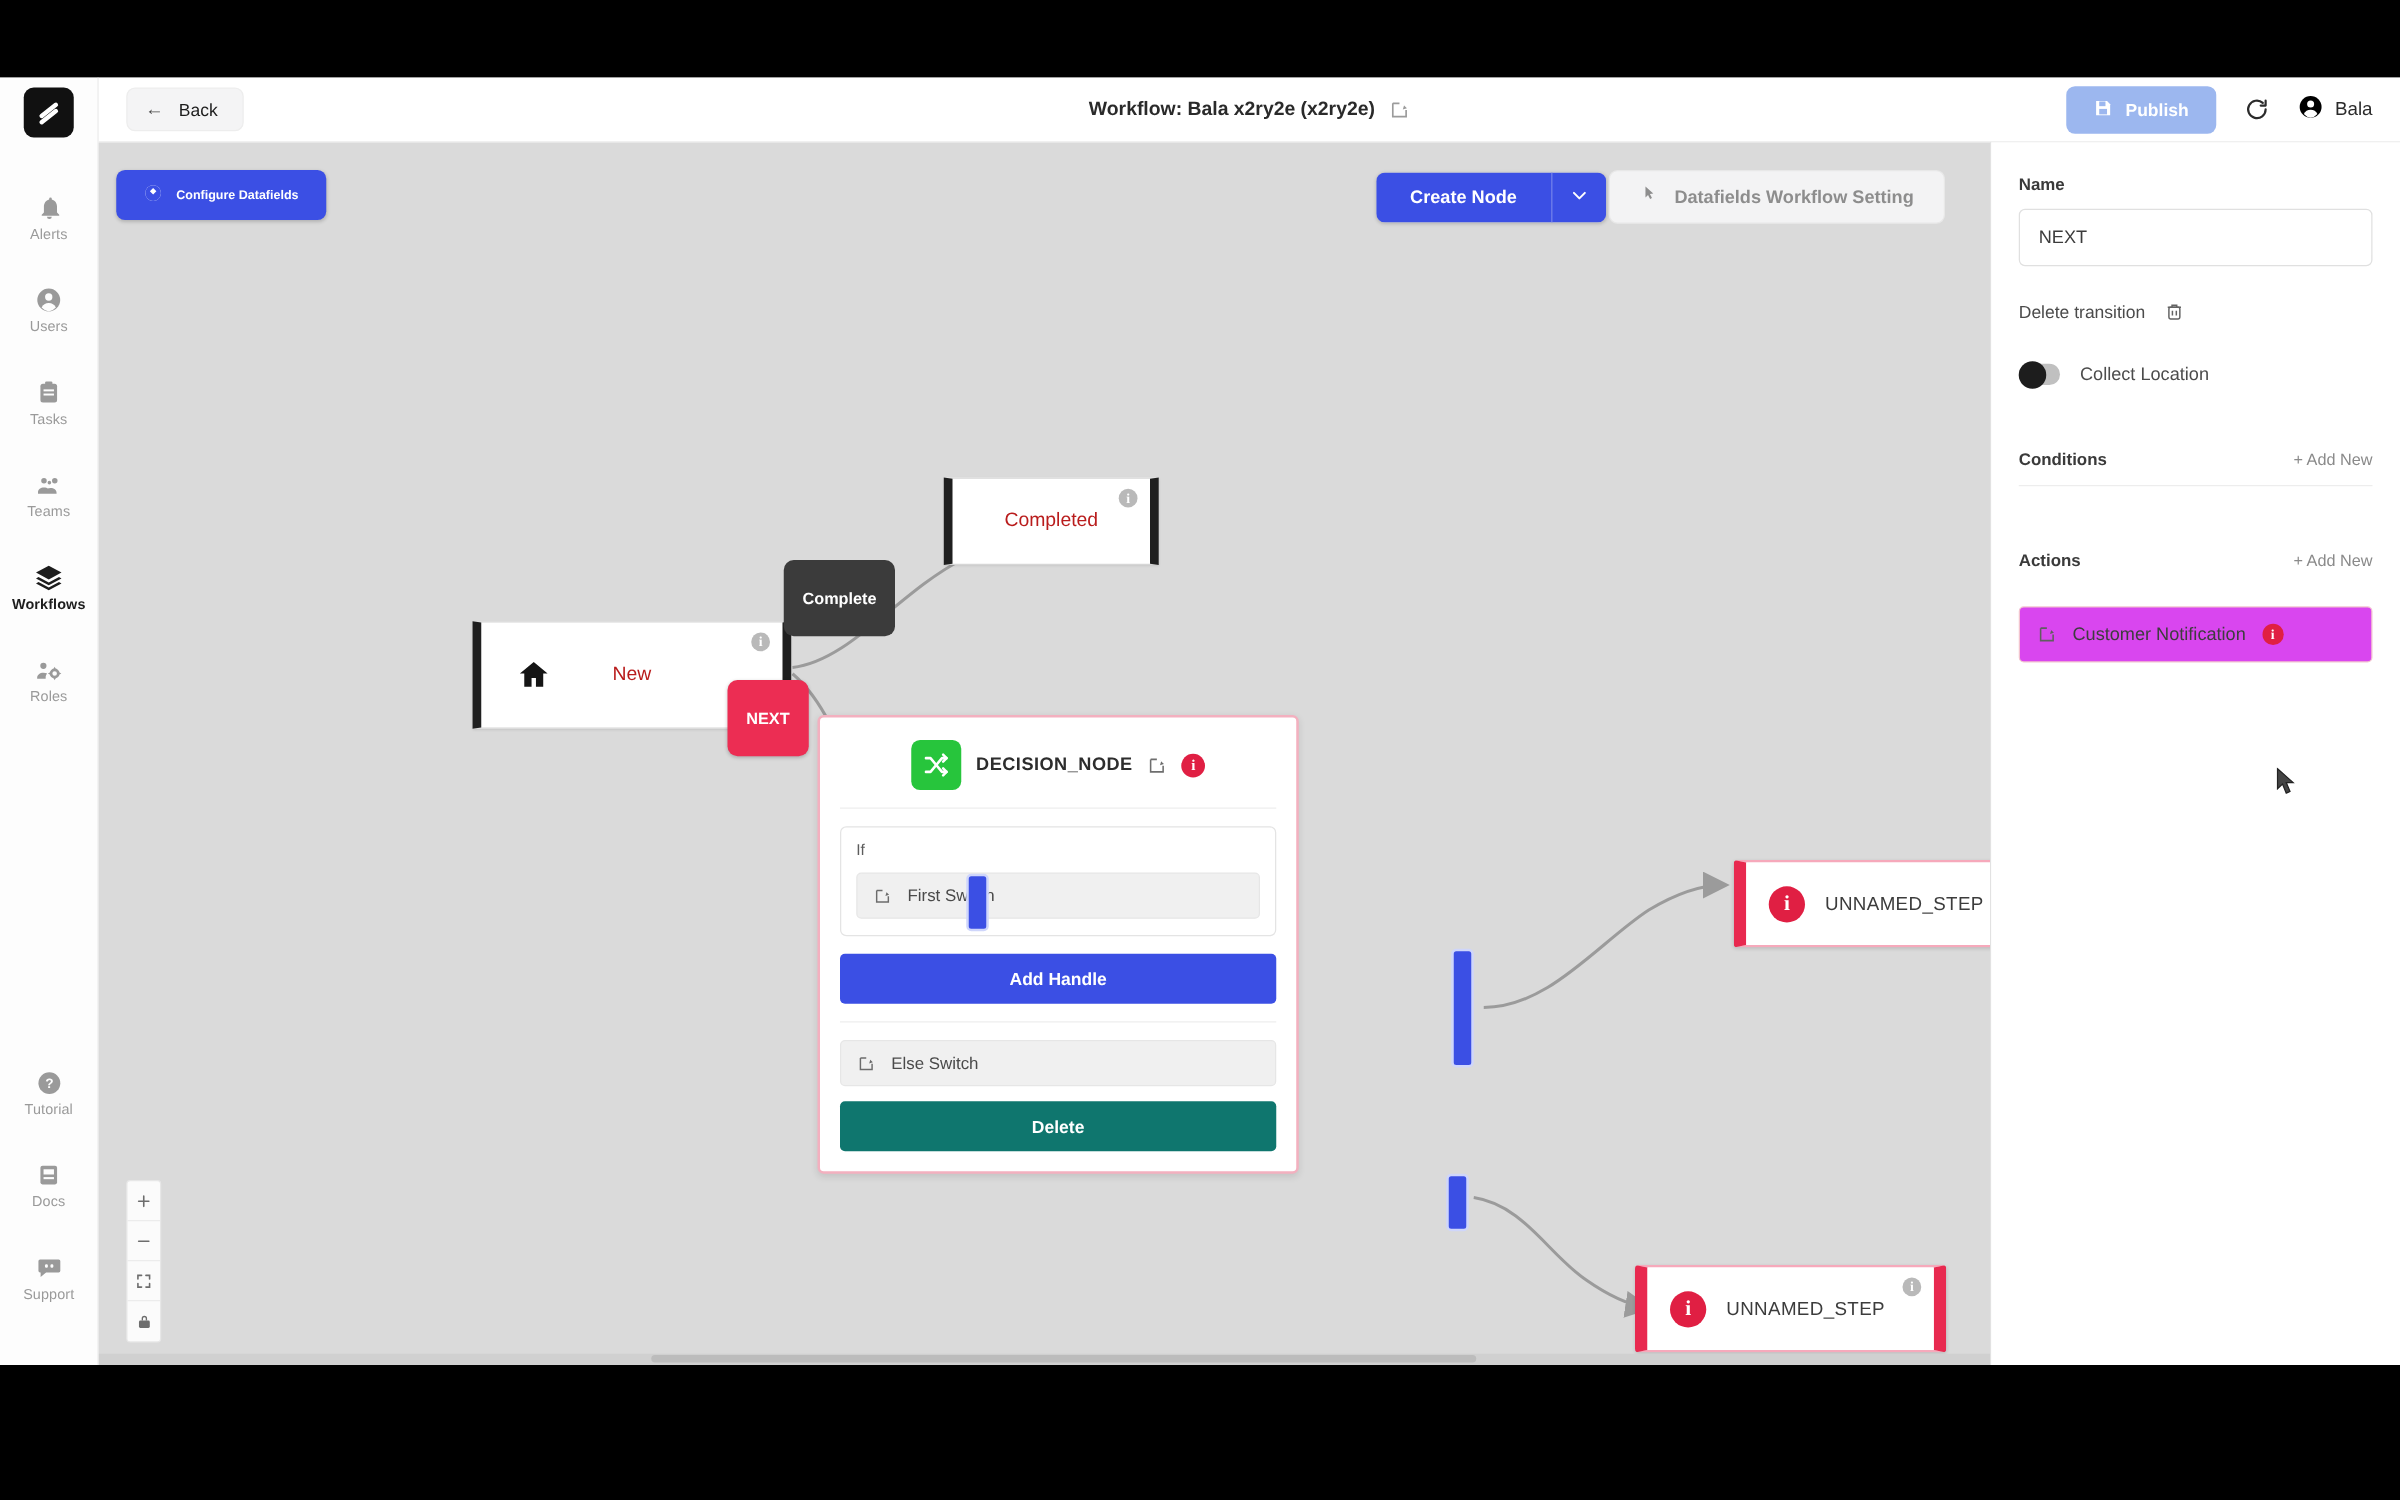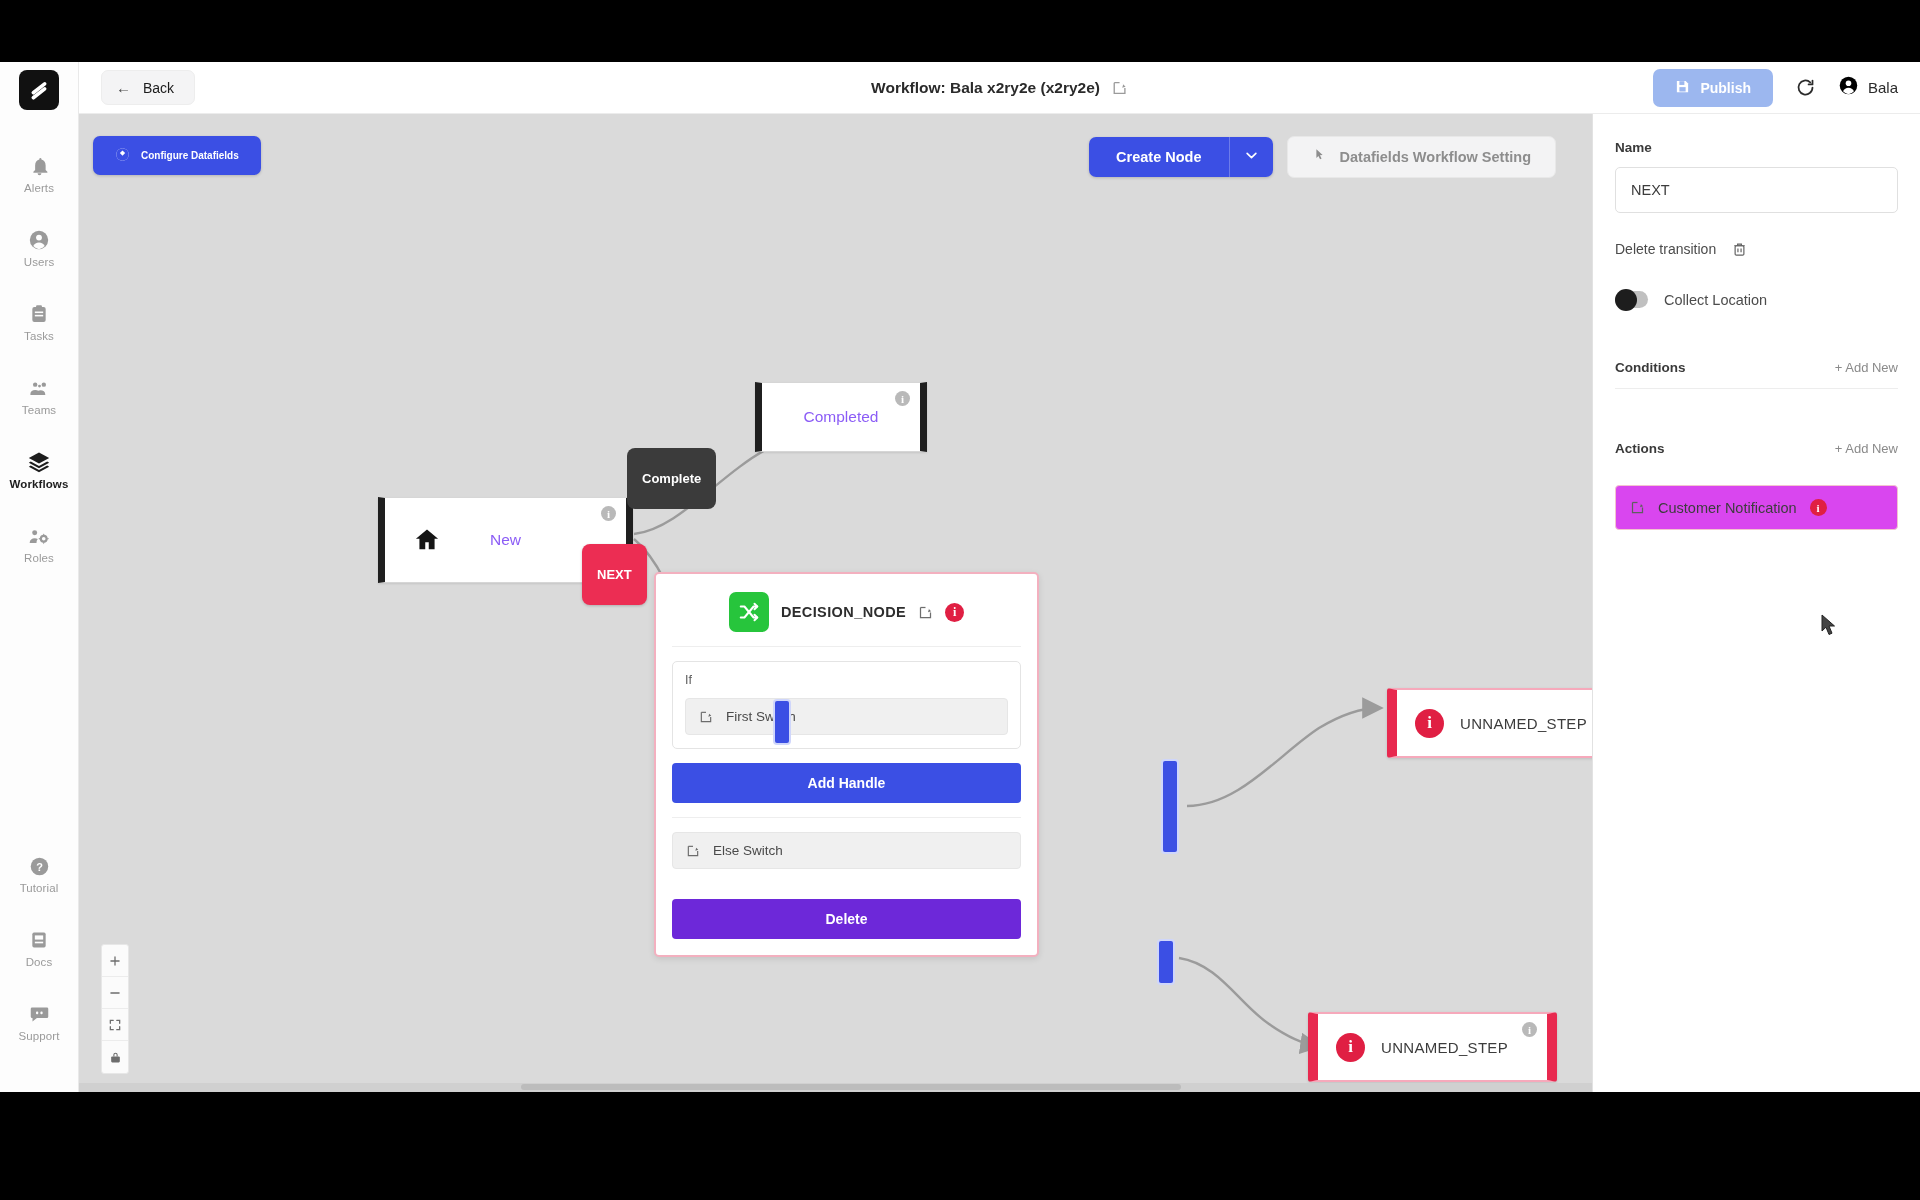--- a/index.html
+++ b/index.html
@@ -86,21 +86,21 @@
     position: absolute; left: 14px; top: 22px; z-index: 20;
   }
   .btn-datafields {
     display: flex; align-items: center; gap: 11px;
     background: #3b4fe4; color: #fff; border: none; border-radius: 7px;
     padding: 11px 22px; font-size: 10px; font-weight: 700; cursor: pointer;
     box-shadow: 0 1px 3px rgba(0,0,0,.18);
   }
   .canvas-toolbar-right {
     position: absolute; right: 36px; top: 22px; z-index: 20;
-    display: flex; align-items: center; gap: 14px;
+    display: flex; align-items: center; gap: 2px;
   }
   .create-node-group { display: flex; border-radius: 7px; overflow: hidden; box-shadow: 0 1px 3px rgba(0,0,0,.18);}
   .create-node-btn {
     background: #3b4fe4; color: #fff; border: none;
     padding: 11px 27px; font-size: 14.5px; font-weight: 700; cursor: pointer;
   }
   .create-node-caret {
     background: #3b4fe4; color: #fff; border: none; border-left: 1px solid #6d7ceb;
     padding: 11px 14px; cursor: pointer; display: flex; align-items: center;
   }
@@ -111,21 +111,21 @@
   }
   
   .node { position: absolute; }
   .state-node {
     background: #fff; border: 1px solid #d6d6d6;
     border-left: 7px solid #1f1f1f; border-right: 7px solid #1f1f1f;
     display: flex; align-items: center; box-shadow: 0 1px 2px rgba(0,0,0,.10);
     cursor: pointer;
   }
   .state-node .home { position:absolute; left: 28px; color:#151515; display:flex;}
-  .state-node .nm { width: 100%; text-align: center; font-size: 15.5px; color: #8b5cf6; }
+  .state-node .nm { width: 100%; text-align: center; font-size: 15.5px; color: #b91c1c; }
   .node-info {
     position: absolute; top: 8px; right: 10px;
     width: 15px; height: 15px; border-radius: 50%;
     background: #b9b9b9; color: #fff; font-size: 11px; font-weight: 700;
     display: flex; align-items: center; justify-content: center;
     font-family: "Liberation Serif", serif; cursor: pointer;
   }
   .step-node {
     background: #fff; border: 2px solid #f6a9bb;
     border-left: 10px solid #e8294f; border-right: 10px solid #e8294f;
@@ -166,22 +166,22 @@
     background: #f0f0f0; border: 1px solid #e6e6e6; border-radius: 4px;
     padding: 10px 13px; font-size: 13.5px; color: #4a4a4a; cursor: pointer;
   }
   .switch-row .sico { color: #6c6c6c; display: flex; }
   .dn-addhandle {
     width: 100%; background: #3b4fe4; color: #fff; border: none; border-radius: 4px;
     padding: 12px 0; margin-top: 14px; font-size: 14px; font-weight: 700; cursor: pointer;
   }
   .dn-sep { border-top: 1px solid #eee; margin-top: 14px; padding-top: 14px; }
   .dn-delete {
-    width: 100%; background: #6d28d9; color: #fff; border: none; border-radius: 4px;
-    padding: 12px 0; margin-top: 30px; font-size: 14px; font-weight: 700; cursor: pointer;
+    width: 100%; background: #0f766e; color: #fff; border: none; border-radius: 4px;
+    padding: 12px 0; margin-top: 12px; font-size: 14px; font-weight: 700; cursor: pointer;
   }
   .handle {
     position: absolute; width: 18px; height: 46px;
     background: #3b4fe4; border: 2px solid #cfd6fb; border-radius: 4px; cursor: grab;
   }
   
   .zoom-ctrls {
     position: absolute; left: 22px; bottom: 18px; z-index: 20;
     background: #fbfbfb; border: 1px solid #e7e7e7; border-radius: 3px;
     display: flex; flex-direction: column; width: 28px;

